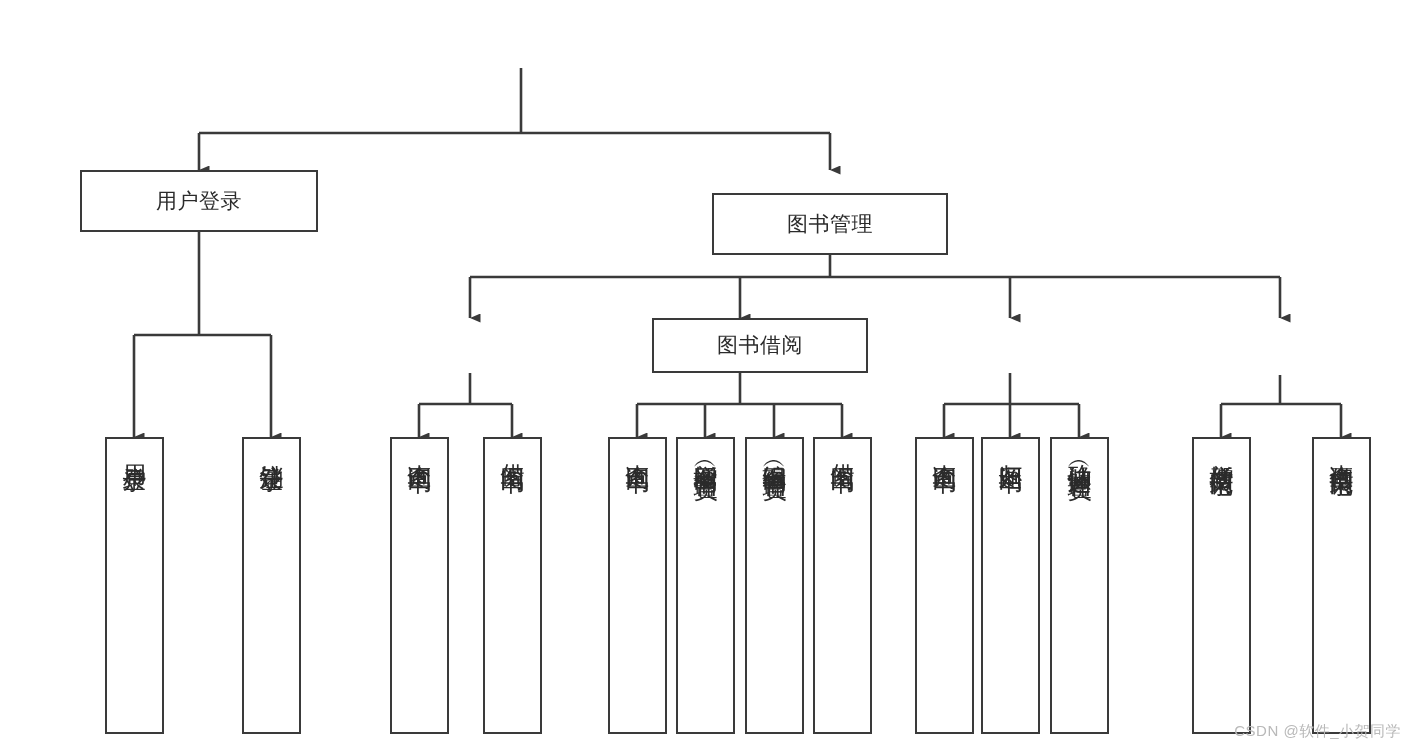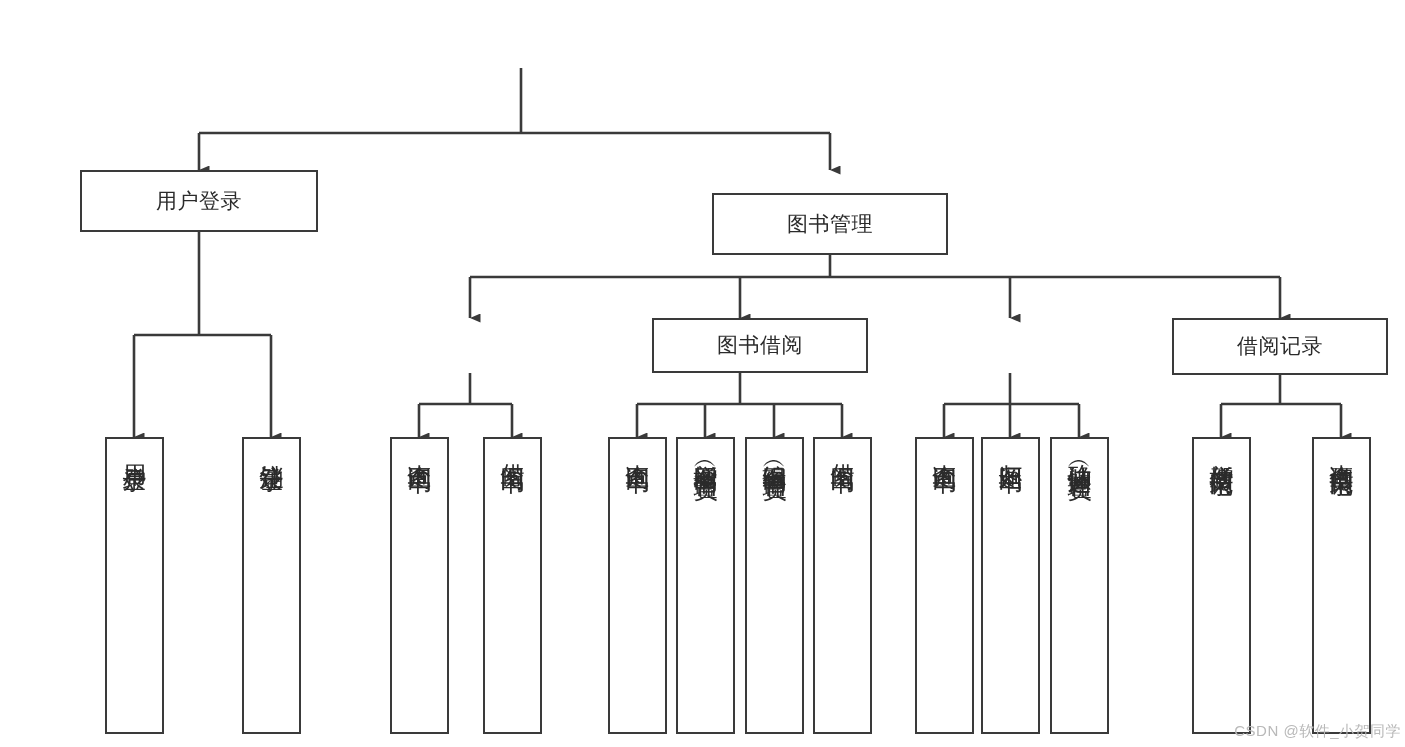--- a/index.html
+++ b/index.html
@@ -130,23 +130,20 @@
   <div class="node horizontal" style="left:712px; top:170px; width:236px; height:62px;margin-top:23px;">
     <span class="node-label">图书管理</span>
   </div>
 
 
   <div class="node horizontal" style="left:632px; top:318px; width:216px; height:55px;margin-left:20px;">
     <span class="node-label">图书借阅</span>
   </div>
 
 
-  <div class="node horizontal" style="left:1172px; top:318px; width:216px; height:57px;">
-    <span class="node-label">借阅记录</span>
-  </div>
 
   <div class="node vertical" style="left:105px; top:437px; width:59px; height:297px;">
     <span class="node-label">用户登录</span>
   </div>
 
   <div class="node vertical" style="left:242px; top:437px; width:59px; height:297px;">
     <span class="node-label">注销登录</span>
   </div>
 
   <div class="node vertical" style="left:390px; top:437px; width:59px; height:297px;">

